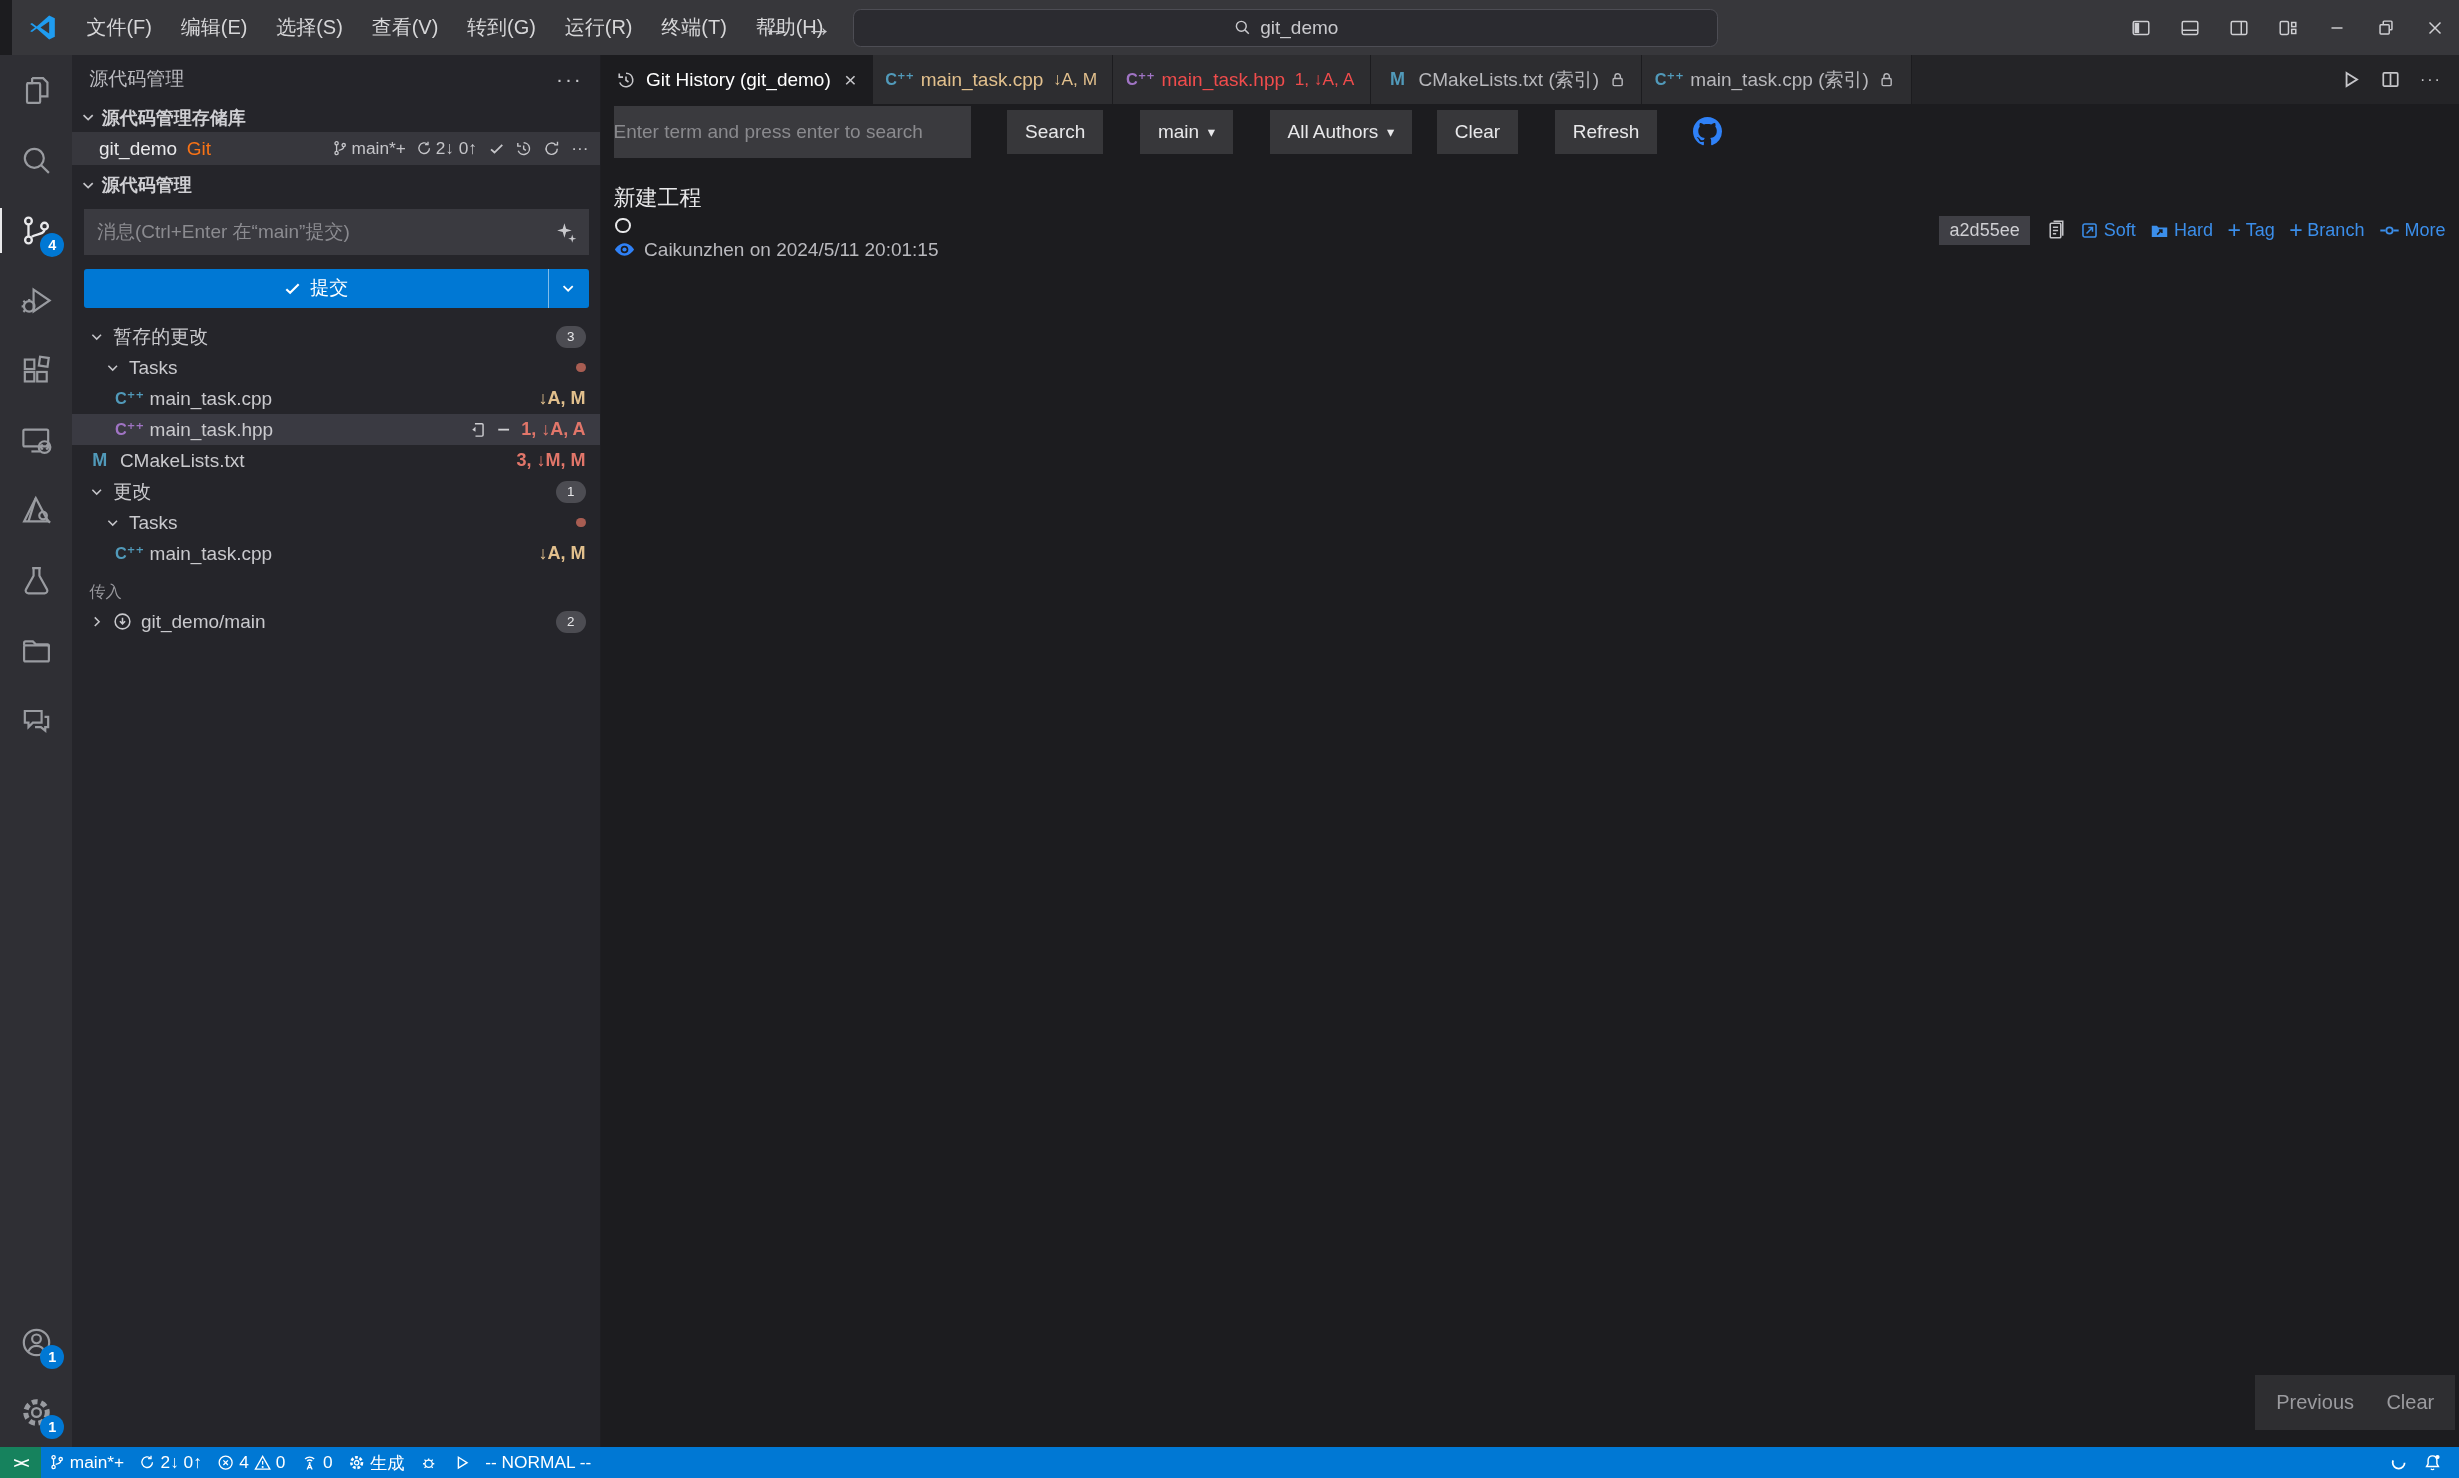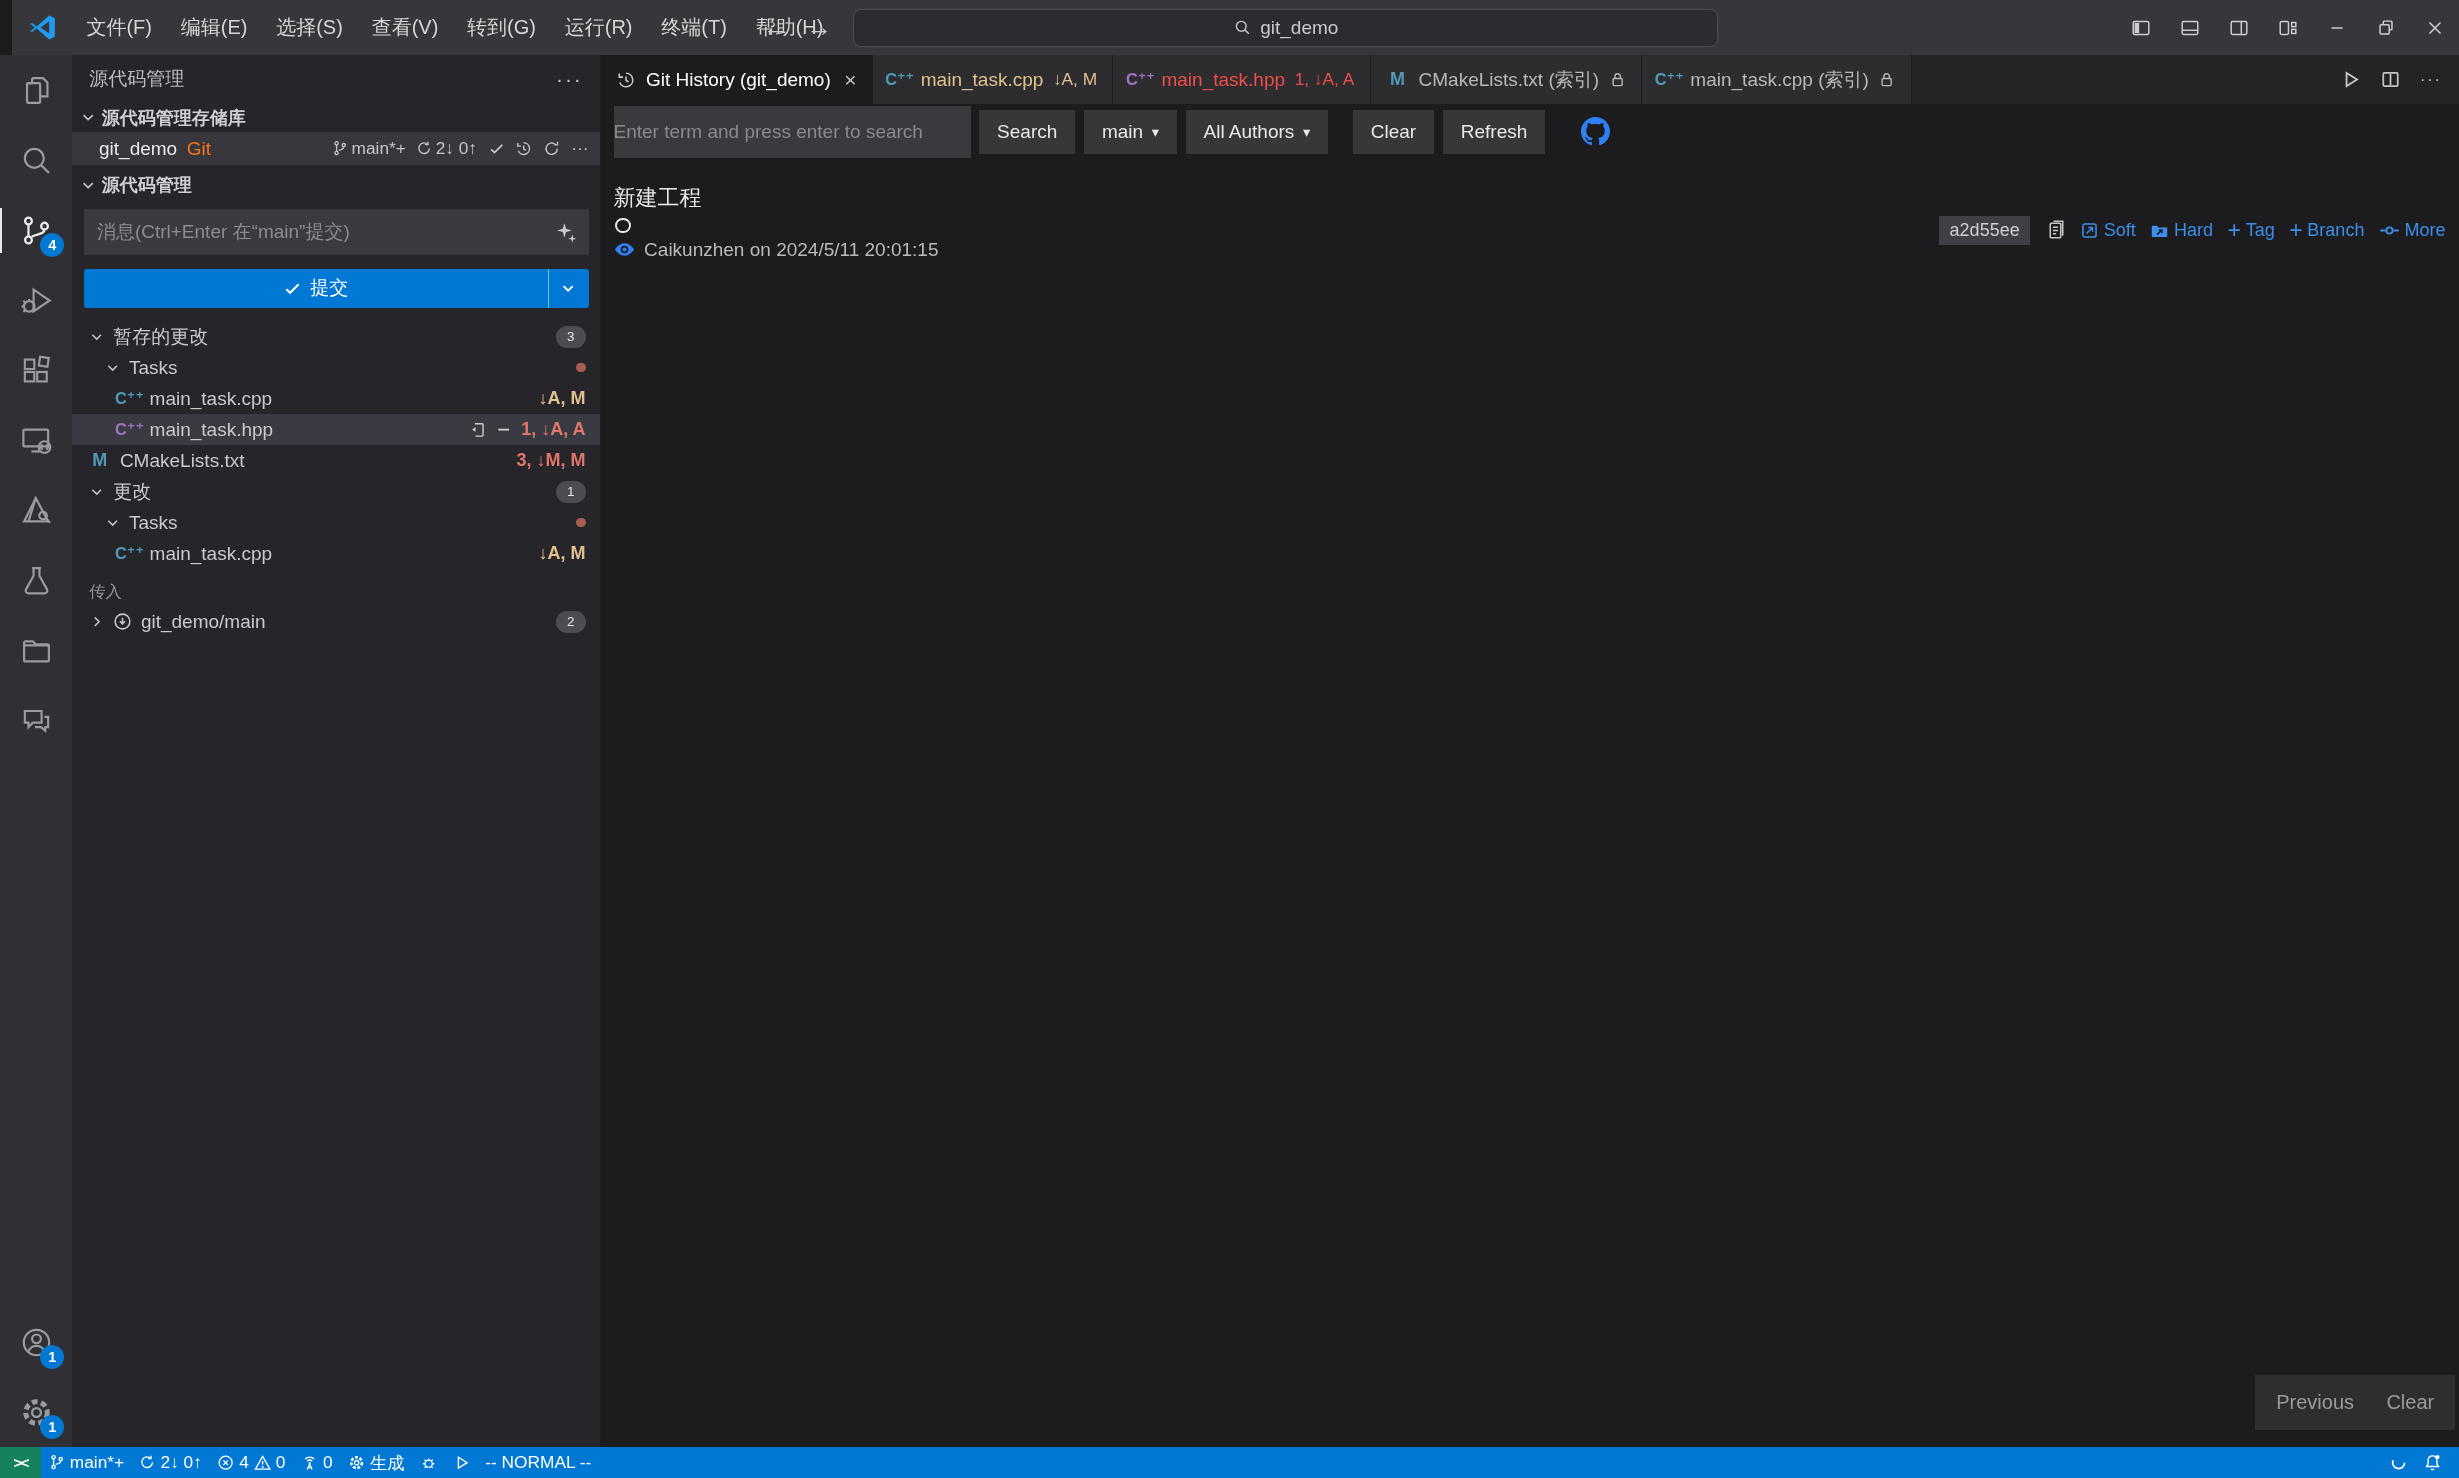--- a/index.html
+++ b/index.html
@@ -86,21 +86,21 @@
   .tab.active{background:#1c1c1f;color:#fff;}
   .tab .close{color:#c6c6ca;font-size:21px;margin-left:3.8px;}
   .lab-y{color:#e2c08d;} .lab-r{color:#f14c4c;}
   .tab-actions{margin-left:auto;display:flex;align-items:center;gap:19px;padding-right:17.3px;color:#c6c6ca;}
   .content{position:absolute;top:49px;left:0;right:0;bottom:0;background:#1c1c1f;}
   .gh-toolbar{display:flex;align-items:center;gap:8.6px;padding:1.9px 0 0 12.5px;}
   .gh-input{width:357px;height:52px;box-sizing:border-box;background:#3a3a3e;border:none;outline:none;
     color:#cccccf;font-size:19px;padding:0 0;font-family:inherit;}
   .gh-input::placeholder{color:#8a8a8e;}
   .gh-btn{height:44px;border:none;padding:0 18px;background:#37373a;color:#e8e8ea;font-size:19px;
-    display:flex;align-items:center;gap:8.6px;font-family:inherit;}
+    display:flex;align-items:center;gap:8.6px;font-family:inherit;margin-left:28px;}
   .gap-l{margin-left:16px;}
   .gh-github{margin-left:27px;}
   .commit-subject{margin:25px 0 0 12.5px;font-size:22px;color:#e8e8ea;}
   .commit-node{margin:4.8px 0 0 14.4px;width:11.5px;height:11.5px;border:2.4px solid #e8e8ea;border-radius:50%;}
   .commit-meta{margin:4.8px 0 0 11.5px;display:flex;align-items:flex-end;gap:8.6px;color:#b9b9be;font-size:19px;}
   .commit-actions{position:absolute;top:112px;right:13.4px;display:flex;align-items:center;gap:14.4px;font-size:18px;}
   .hash-chip{background:#3f3f45;color:#cfcfd3;padding:3.8px 10.6px;}
   .copy-btn{color:#c5c5c9;}
   .blink{color:#3b8eea;display:flex;align-items:center;gap:4.8px;}
   .plus{font-size:23px;line-height:1;}

